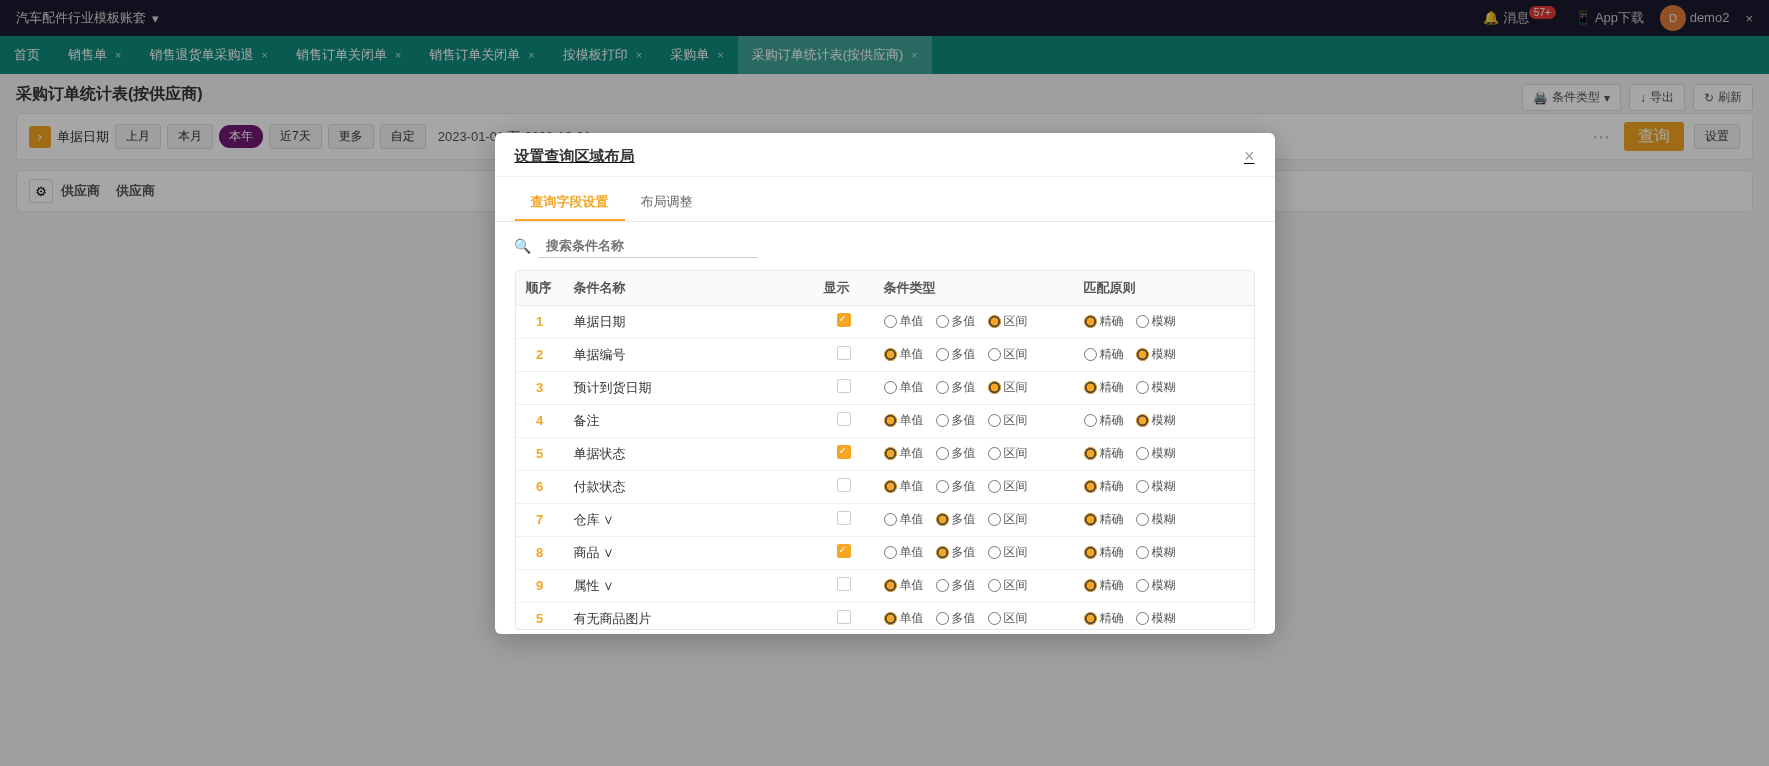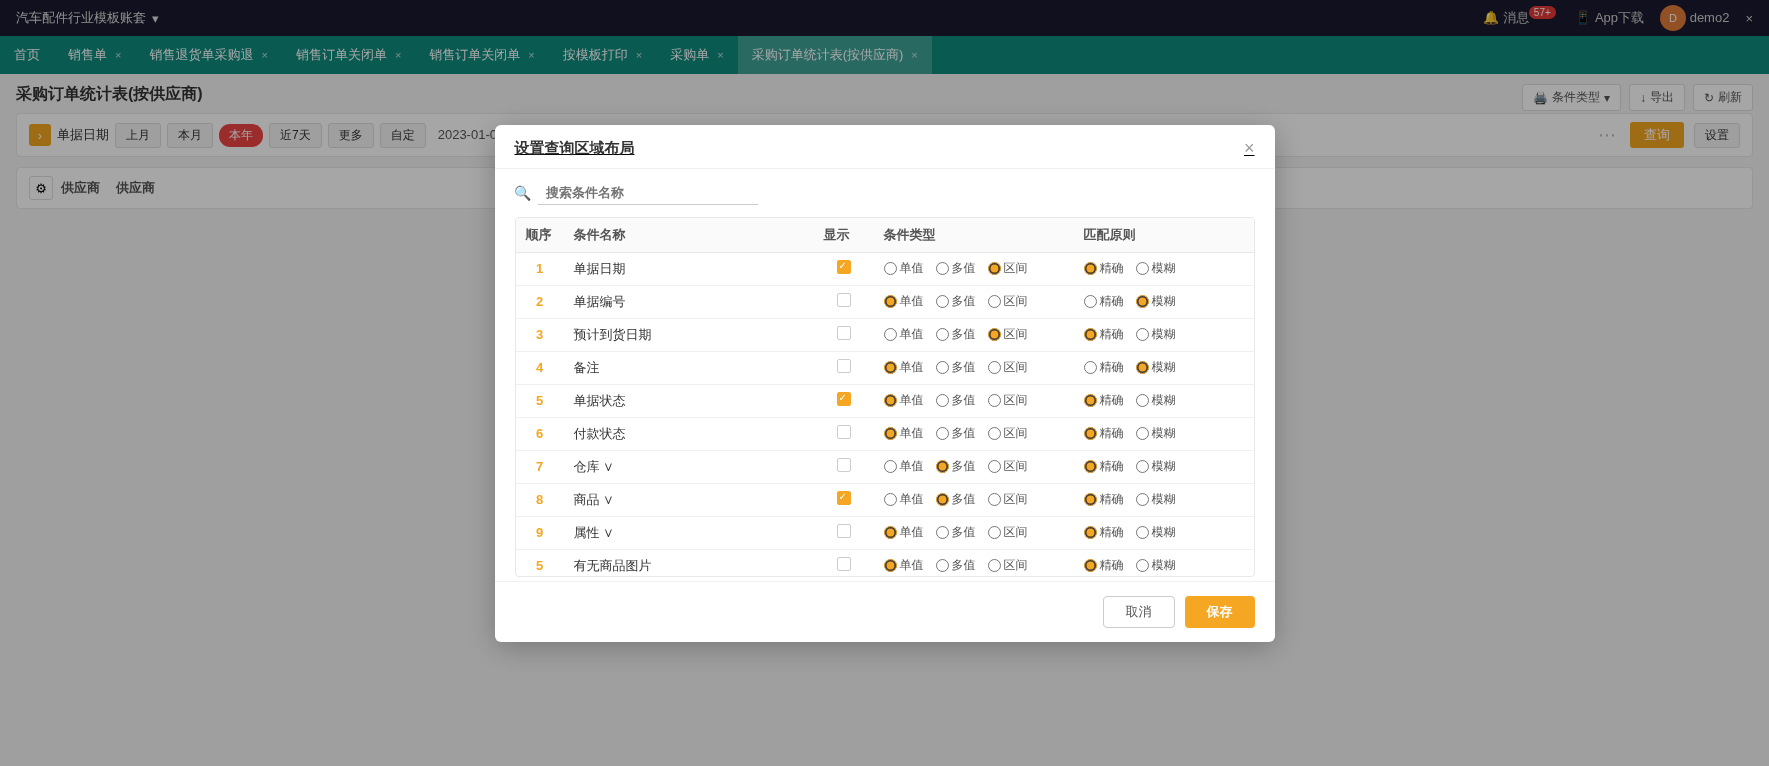--- a/index.html
+++ b/index.html
@@ -64,21 +64,21 @@
     .toolbar-btn {
       background: #f5f5f5;
       border: 1px solid #ddd;
       border-radius: 3px;
       padding: 3px 10px;
       cursor: pointer;
       font-size: 12px;
       color: #333;
     }
     .toolbar-btn-orange {
-      background: #ef4444;
+      background: #701a75;
       border: none;
       border-radius: 11px;
       padding: 3px 10px;
       color: #fff;
       cursor: pointer;
       font-size: 12px;
     }
     .right-actions {
       position: absolute;
       top: 10px;
@@ -97,21 +97,21 @@
       color: #555;
       display: flex; align-items: center; gap: 4px;
     }
     .right-btn-orange {
       background: #f5a623;
       border: none;
       border-radius: 3px;
       padding: 4px 14px;
       color: #fff;
       cursor: pointer;
-      font-size: 13px;
+      font-size: 16px;
     }
 
     
     .filter-row {
       background: #fff;
       border: 1px solid #e8e8e8;
       border-radius: 4px;
       padding: 8px 12px;
       display: flex;
       align-items: center;
@@ -414,20 +414,28 @@
 </div>
 
 <div class="overlay">
   <div class="modal">
 
     <div class="modal-header">
       <span class="modal-title">设置查询区域布局</span>
       <button class="modal-close">×</button>
     </div>
 
+    <div class="modal-tabs">
+      <div class="modal-tab active">
+        <span>查询字段设置</span>
+      </div>
+      <div class="modal-tab">
+        <span>布局调整</span>
+      </div>
+    </div>
 
     <div class="modal-search-row">
       <span class="search-icon-unicode">🔍</span>
       <input class="modal-search-input" type="text" placeholder="搜索条件名称" style="">
     </div>
 
     <div class="modal-table">
       <table>
         <thead>
           <tr>
@@ -777,23 +785,15 @@
                     <input type="radio" name="match_9" style="">
                     <span>模糊</span>
                   </label>
                 </div>
               </td>
             </tr>
           </tbody>
       </table>
     </div>
 
-    <div class="modal-footer">
-      <button class="btn-cancel">
-        <span>取消</span>
-      </button>
-      <button class="btn-save">
-        <span>保存</span>
-      </button>
-    </div>
 
   </div>
 </div>
 
 </body></html>

